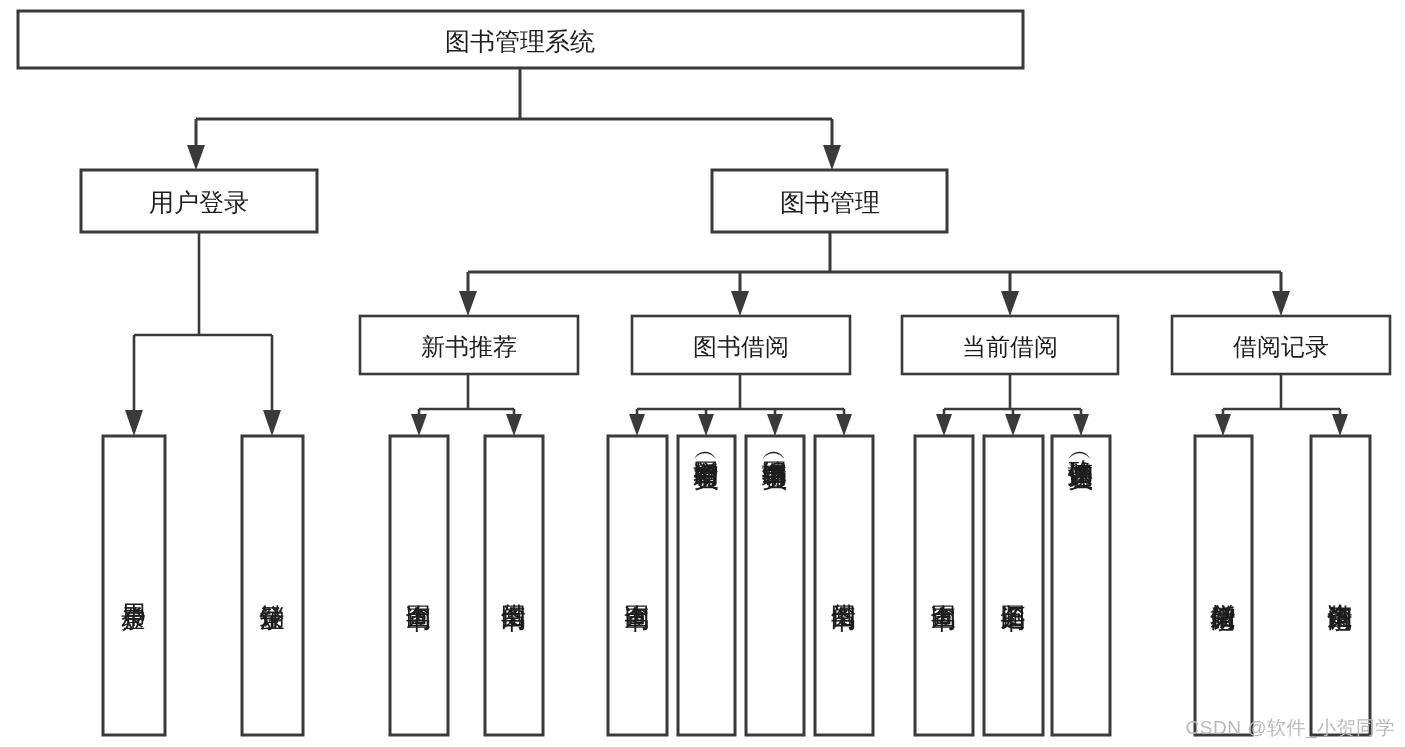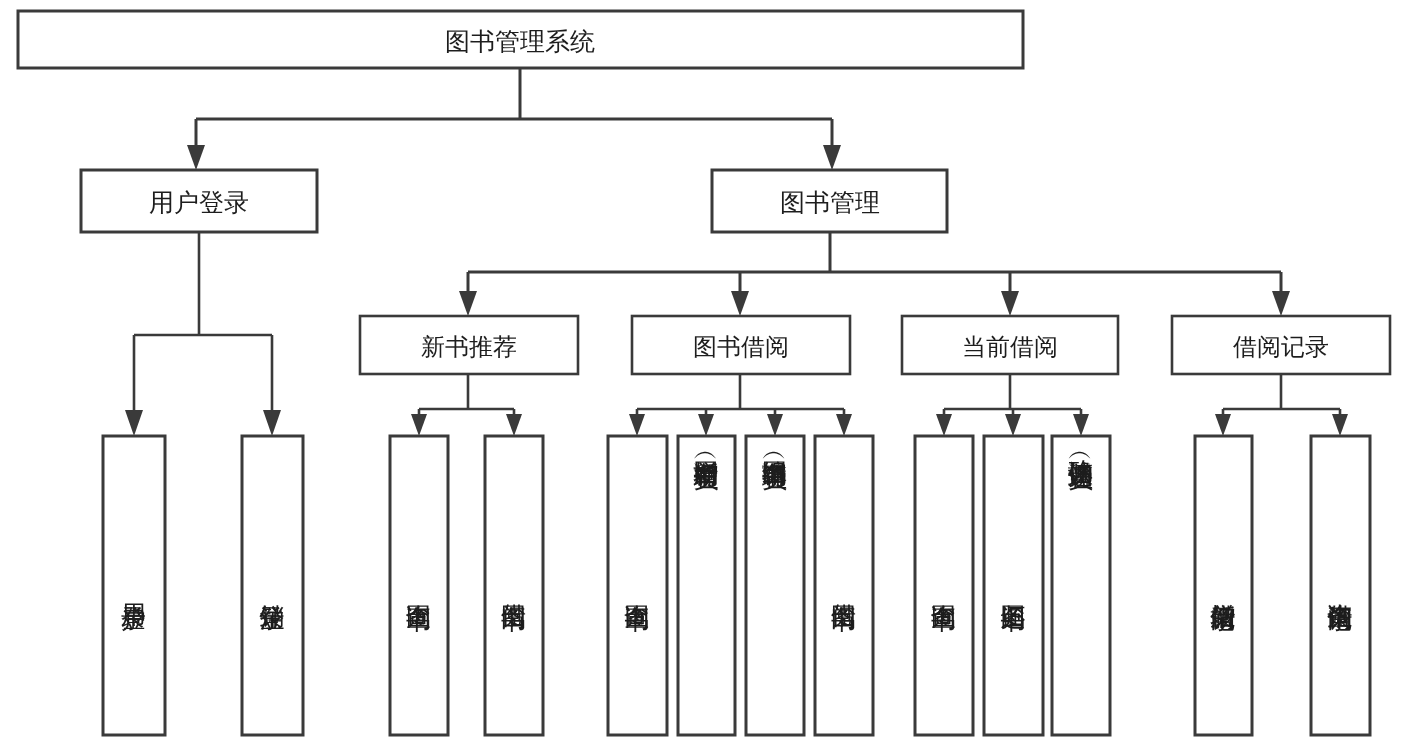--- a/index.html
+++ b/index.html
@@ -266,13 +266,14 @@
     <span class="leaf-label">确认归还（管理员）</span>
   </div>
 
   <div class="leaf-label-wrap" style="left:1195px; top:436px; width:57px; height:299px;">
     <span class="leaf-label">新增借阅记录</span>
   </div>
   <div class="leaf-label-wrap" style="left:1311px; top:436px; width:59px; height:299px;">
     <span class="leaf-label">查询借阅记录</span>
   </div>
 
+  <div class="watermark">CSDN @软件_小贺同学</div>
 </div>
 
 </body></html>

